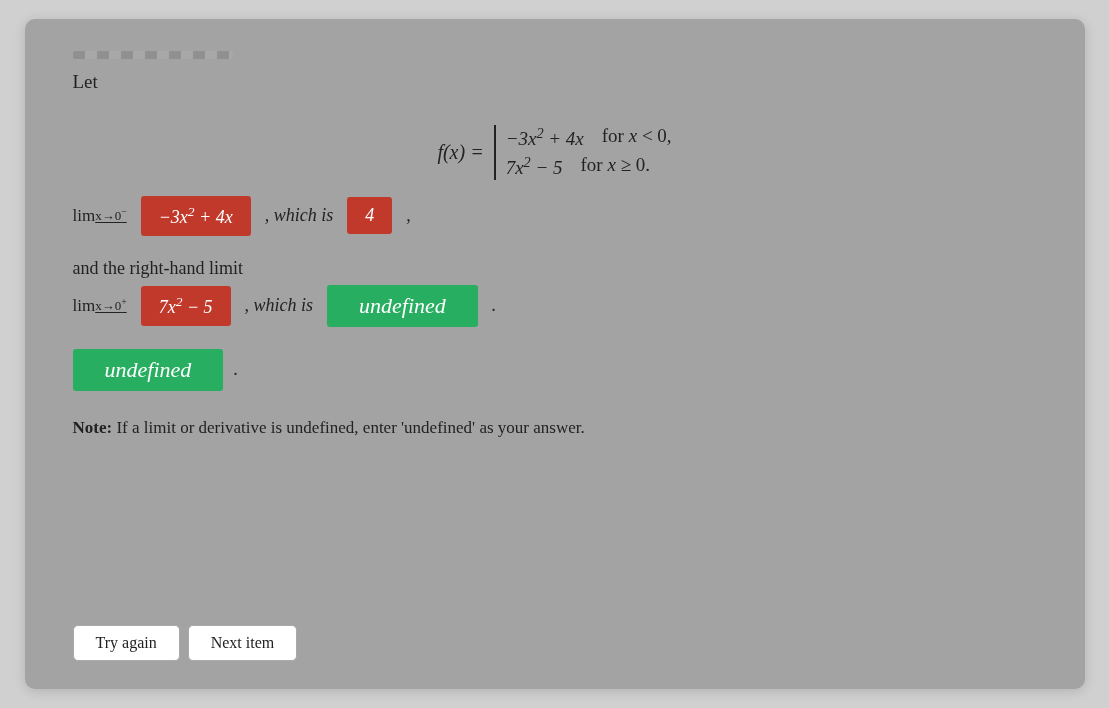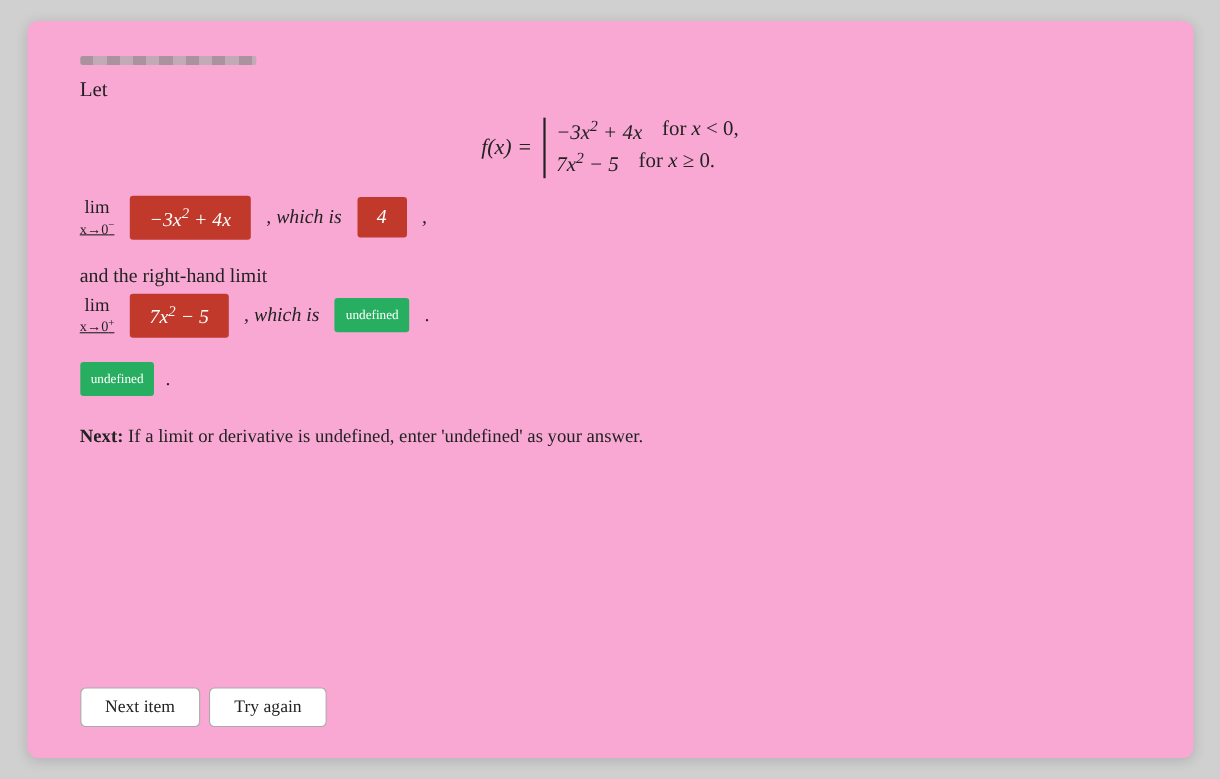--- a/index.html
+++ b/index.html
@@ -7,21 +7,21 @@
     body {
       background: #d0d0d0;
       display: flex;
       justify-content: center;
       align-items: center;
       min-height: 100vh;
       font-family: Georgia, 'Times New Roman', serif;
     }
 
     .card {
-      background: #f9a8d4;
+      background: #a3a3a3;
       border-radius: 10px;
       width: 1060px;
       min-height: 670px;
       padding: 32px 48px 32px 48px;
       position: relative;
       box-shadow: 0 2px 12px rgba(0,0,0,0.15);
     }
 
     .section-let {
       font-size: 19px;
@@ -33,20 +33,21 @@
       text-align: center;
       margin: 14px 0 16px 0;
       font-size: 20px;
       color: #222;
     }
 
     .formula-block .piecewise {
       display: inline-flex;
       align-items: center;
       gap: 10px;
+      margin-top: 18px;
     }
 
     .piecewise-cases {
       display: inline-flex;
       flex-direction: column;
       border-left: 2px solid #222;
       padding-left: 10px;
       gap: 4px;
     }
 
@@ -67,21 +68,21 @@
       display: flex;
       align-items: center;
       gap: 14px;
       margin-bottom: 22px;
     }
 
     .lim-label {
       font-size: 17px;
       color: #222;
       display: flex;
-      flex-direction: column;
+      flex-direction: row;
       align-items: center;
     }
 
     .lim-label .lim-word {
       font-size: 17px;
     }
 
     .lim-label .lim-sub {
       font-size: 13px;
       text-decoration: underline;
@@ -93,24 +94,25 @@
       padding: 8px 18px;
       font-size: 18px;
       border-radius: 3px;
       display: inline-block;
       font-style: italic;
     }
 
     .green-box {
       background: #27ae60;
       color: #fff;
-      padding: 8px 10px;
-      font-size: 12px;
+      padding: 8px 32px;
+      font-size: 22px;
       border-radius: 3px;
       display: inline-block;
+      font-style: italic;
     }
 
     .which-is-text {
       font-size: 18px;
       color: #222;
       font-style: italic;
     }
 
     .section-label {
       font-size: 18px;
@@ -230,22 +232,22 @@
     <div class="green-box">undefined</div>
     <span class="which-is-text">.</span>
   </div>
 
   <div class="conclude-row">
     <div class="green-box">undefined</div>
     <span class="conclude-text">.</span>
   </div>
 
   <p class="note-block">
-    <strong>Next:</strong>
+    <strong>Note:</strong>
     <span> If a limit or derivative is undefined, enter 'undefined' as your answer.</span>
   </p>
 
   <div class="button-row">
+    <button class="btn">Try again</button>
     <button class="btn">Next item</button>
-    <button class="btn">Try again</button>
   </div>
 
 </div>
 
 </body></html>

